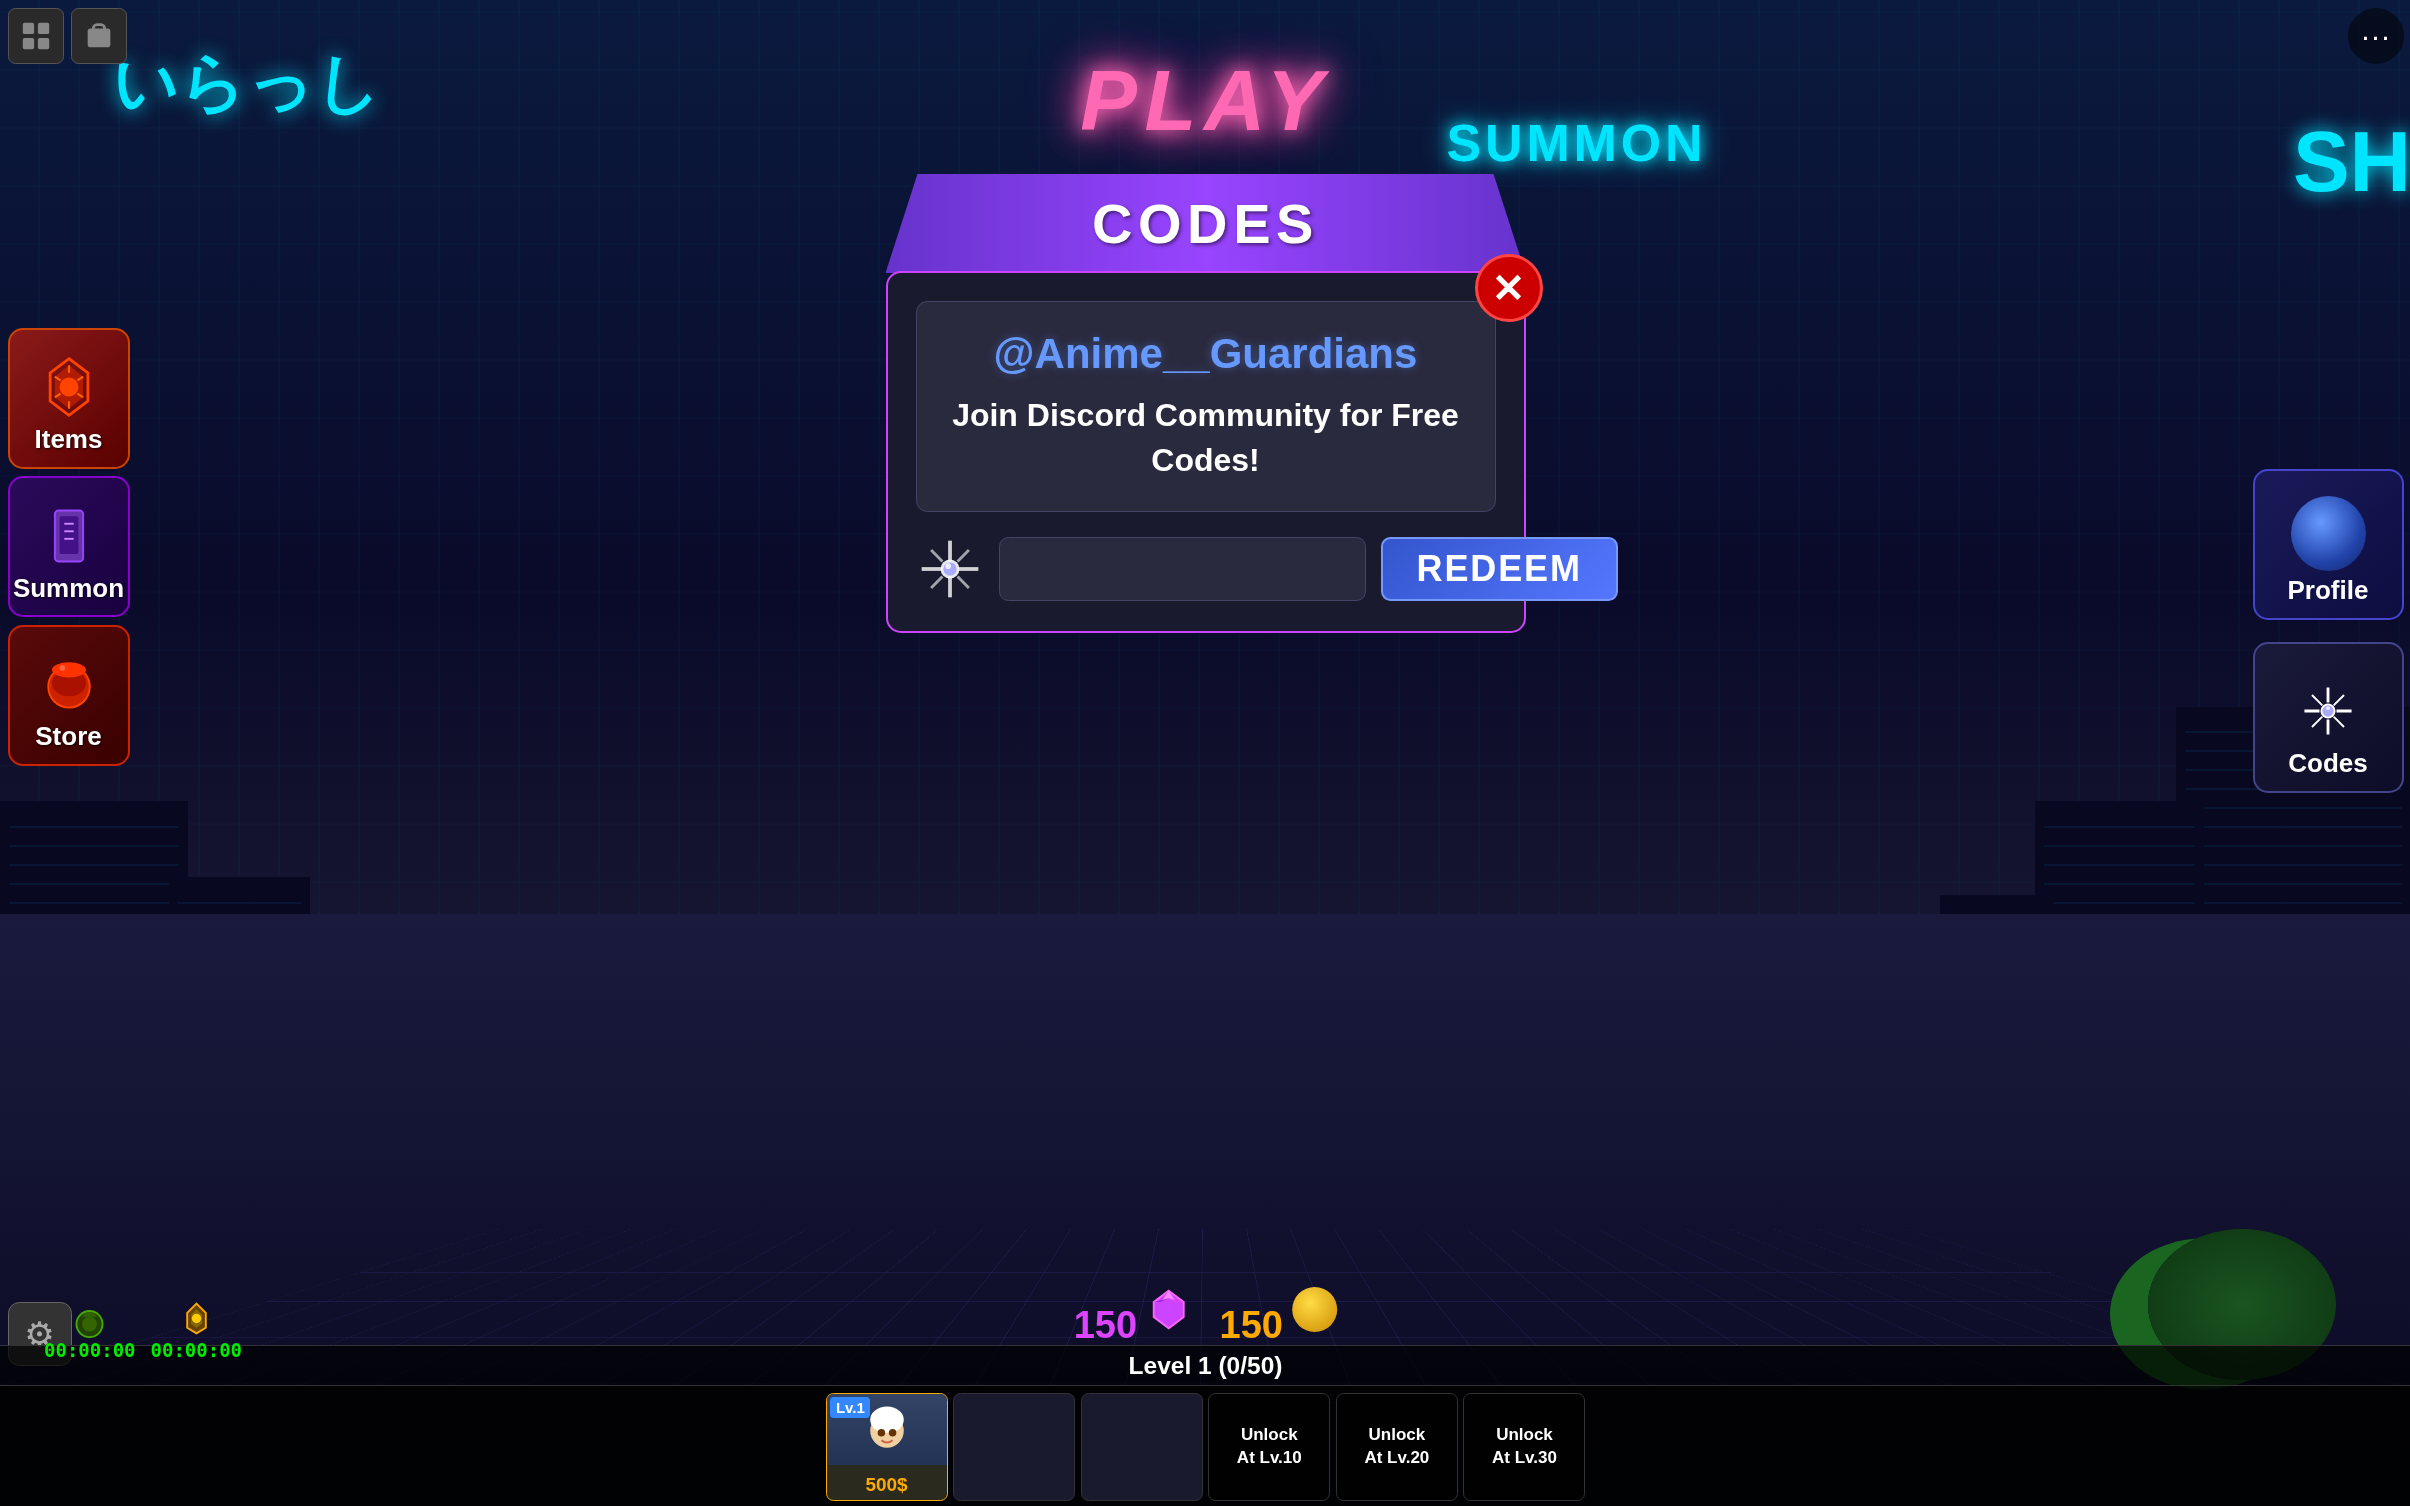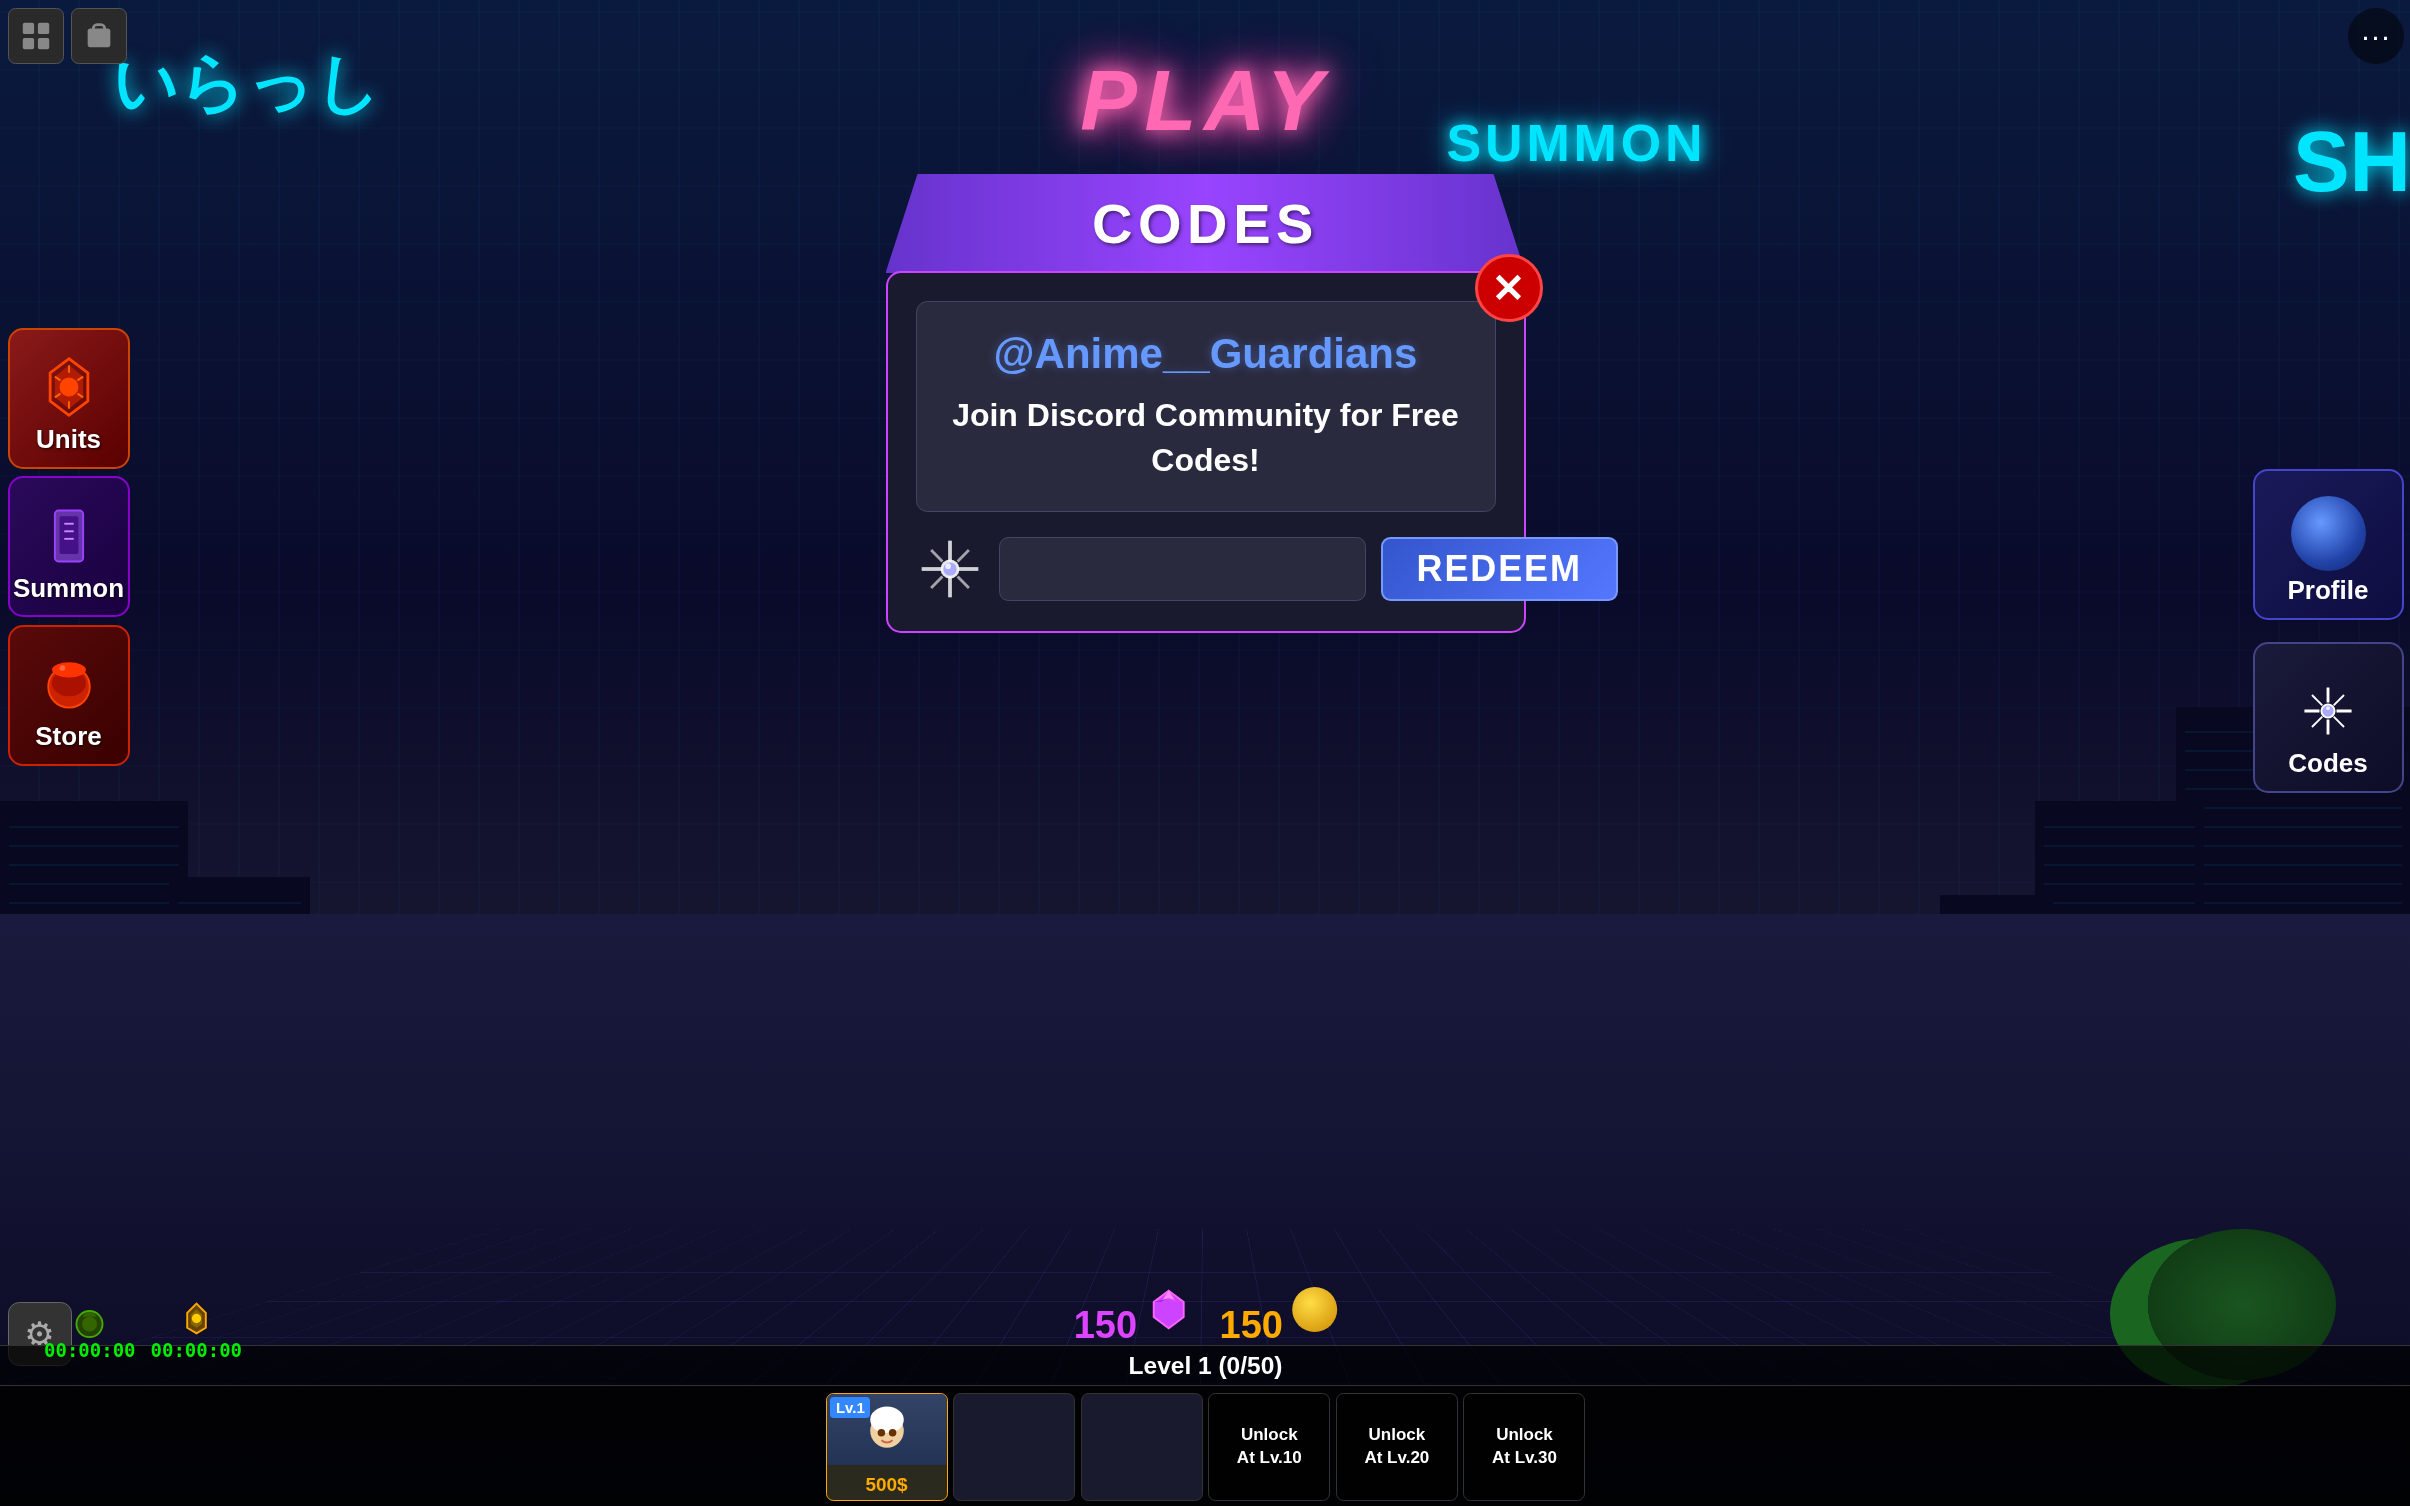--- a/index.html
+++ b/index.html
@@ -692,21 +692,21 @@
         <polygon points="35,12 50,24 50,46 35,58 20,46 20,24" fill="#cc2200" opacity="0.7"></polygon>
         <circle cx="35" cy="35" r="10" fill="#ff4400"></circle>
         <line x1="35" y1="12" x2="35" y2="20" stroke="#ff6600" stroke-width="2"></line>
         <line x1="50" y1="24" x2="44" y2="28" stroke="#ff6600" stroke-width="2"></line>
         <line x1="50" y1="46" x2="44" y2="42" stroke="#ff6600" stroke-width="2"></line>
         <line x1="35" y1="58" x2="35" y2="50" stroke="#ff6600" stroke-width="2"></line>
         <line x1="20" y1="46" x2="26" y2="42" stroke="#ff6600" stroke-width="2"></line>
         <line x1="20" y1="24" x2="26" y2="28" stroke="#ff6600" stroke-width="2"></line>
       </svg>
     </div>
-    <span class="sidebar-btn-label">Units</span>
+    <span class="sidebar-btn-label">Items</span>
   </div>
 
   <div class="sidebar-btn sidebar-btn-summon">
     <div class="icon-summon" style="width:66px;height:66px;margin-bottom:3.8px;">
       <svg viewBox="0 0 70 70" xmlns="http://www.w3.org/2000/svg">
         <rect x="20" y="8" width="30" height="54" rx="4" fill="#6633aa" stroke="#9944ff" stroke-width="2"></rect>
         <rect x="25" y="14" width="20" height="40" rx="2" fill="#441188"></rect>
         <line x1="30" y1="22" x2="40" y2="22" stroke="#cc88ff" stroke-width="2"></line>
         <line x1="30" y1="30" x2="40" y2="30" stroke="#cc88ff" stroke-width="2"></line>
         <line x1="30" y1="38" x2="40" y2="38" stroke="#cc88ff" stroke-width="2"></line>

